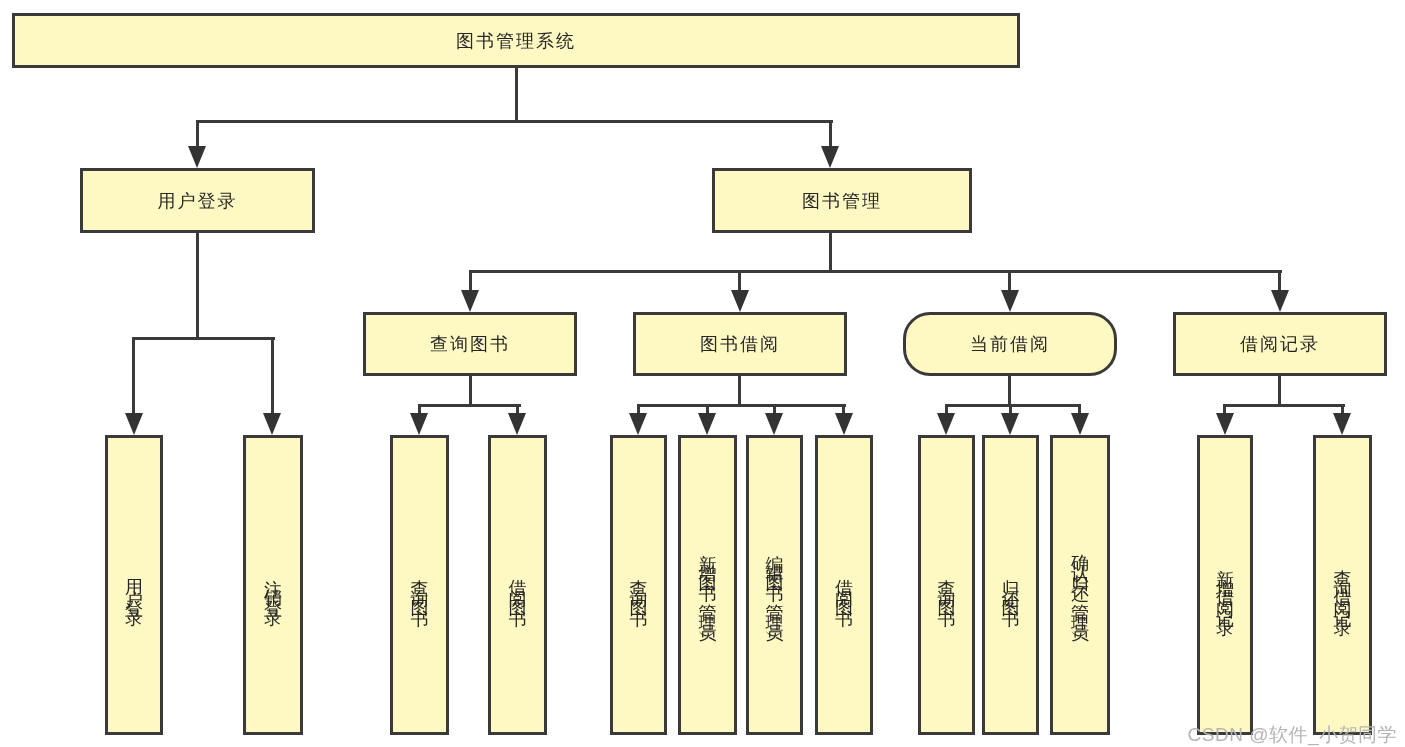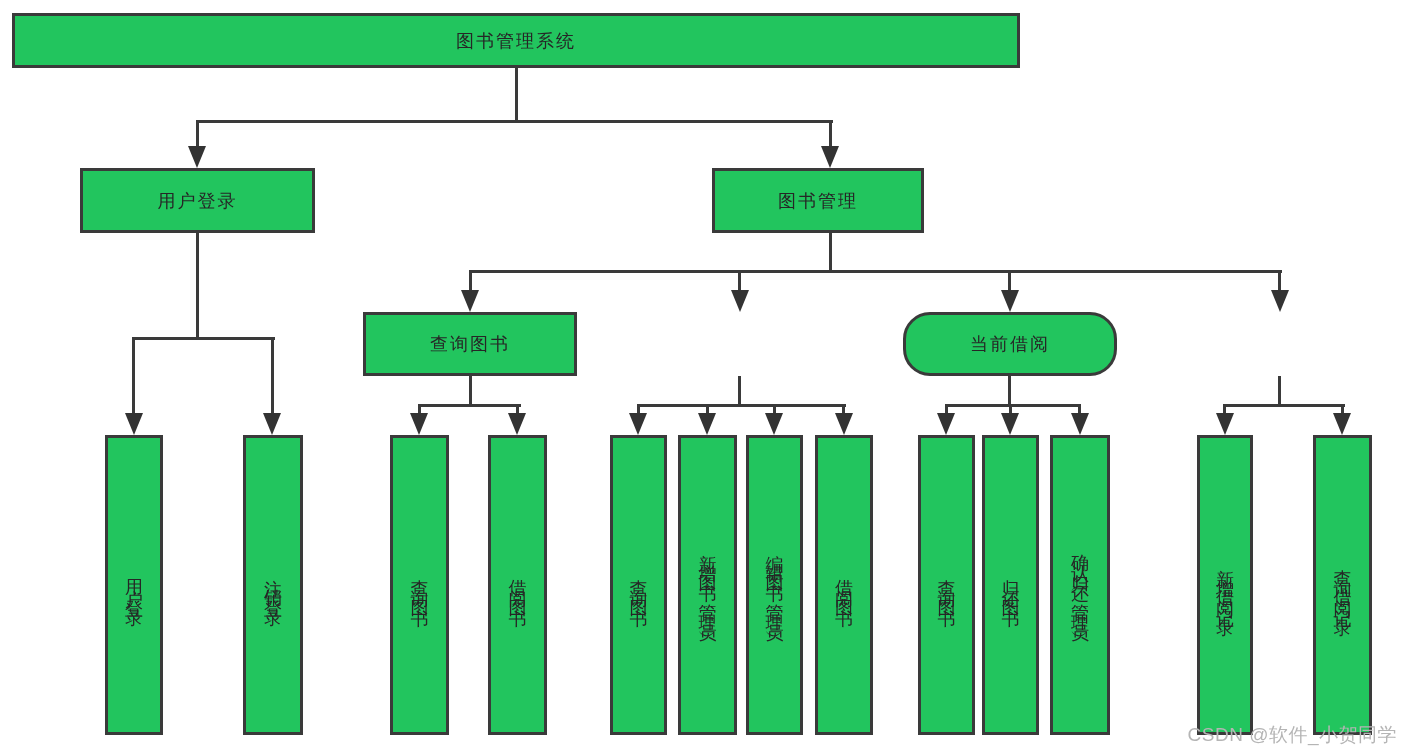--- a/index.html
+++ b/index.html
@@ -7,21 +7,21 @@
     position:relative;
     width:1405px; height:747px;
     background:#ffffff;
     font-family:"Liberation Sans","DejaVu Sans",sans-serif;
     overflow:hidden;
   }
   .box {
     position:absolute;
     box-sizing:border-box;
     border:3px solid #3a3a3a;
-    background:#22c55e;
+    background:#fef9c3;
     display:flex; align-items:center; justify-content:center;
     color:#262626;
     font-size:18px;
     letter-spacing:2px;
   }
   .vbox {
     writing-mode:vertical-rl;
     letter-spacing:10px;
     font-size:18px;
   }
@@ -55,21 +55,21 @@
   <div class="box" style="left:12px; top:13px; width:1008px; height:55px;">图书管理系统</div>
 
   <div class="vline" style="left:515px; top:68px; width:3px; height:54px;"></div>
   <div class="hline" style="left:196px; top:120px; width:637px; height:3px;"></div>
   <div class="stem" style="left:196px; top:120px; width:3px; height:30px;"></div>
   <div class="arrow" style="left:188px; top:146px;"></div>
   <div class="stem" style="left:829px; top:120px; width:3px; height:30px;"></div>
   <div class="arrow" style="left:821px; top:146px;"></div>
 
   <div class="box" style="left:80px; top:168px; width:235px; height:65px;">用户登录</div>
-  <div class="box" style="left:712px; top:168px; width:212px; height:65px;">图书管理</div>
+  <div class="box" style="left:712px; top:168px; width:260px; height:65px;">图书管理</div>
 
   <div class="vline" style="left:196px; top:233px; width:3px; height:106px;"></div>
   <div class="hline" style="left:132px; top:337px; width:143px; height:3px;"></div>
   <div class="stem" style="left:132px; top:337px; width:3px; height:80px;"></div>
   <div class="arrow" style="left:125px; top:413px;"></div>
   <div class="stem" style="left:271px; top:337px; width:3px; height:80px;"></div>
   <div class="arrow" style="left:263px; top:413px;"></div>
 
   <div class="box vbox" style="left:105px; top:435px; width:58px; height:300px;">用户登录</div>
   <div class="box vbox" style="left:243px; top:435px; width:60px; height:300px;">注销登录</div>
@@ -79,21 +79,23 @@
   <div class="stem" style="left:469px; top:270px; width:3px; height:22px;"></div>
   <div class="arrow" style="left:461px; top:290px;"></div>
   <div class="stem" style="left:738px; top:270px; width:3px; height:22px;"></div>
   <div class="arrow" style="left:731px; top:290px;"></div>
   <div class="stem" style="left:1008px; top:270px; width:3px; height:22px;"></div>
   <div class="arrow" style="left:1001px; top:290px;"></div>
   <div class="stem" style="left:1278px; top:270px; width:3px; height:22px;"></div>
   <div class="arrow" style="left:1271px; top:290px;"></div>
 
   <div class="box" style="left:363px; top:312px; width:214px; height:64px;">查询图书</div>
+  <div class="box" style="left:633px; top:312px; width:214px; height:64px;">图书借阅</div>
   <div class="box" style="left:903px; top:312px; width:214px; height:64px;border-radius:27px;">当前借阅</div>
+  <div class="box" style="left:1173px; top:312px; width:214px; height:64px;">借阅记录</div>
 
   <div class="vline" style="left:469px; top:376px; width:3px; height:30px;"></div>
   <div class="hline" style="left:418px; top:404px; width:103px; height:3px;"></div>
   <div class="stem" style="left:418px; top:404px; width:3px; height:13px;"></div>
   <div class="arrow" style="left:410px; top:413px;"></div>
   <div class="stem" style="left:516px; top:404px; width:3px; height:13px;"></div>
   <div class="arrow" style="left:508px; top:413px;"></div>
 
   <div class="box vbox" style="left:390px; top:435px; width:59px; height:300px;">查询图书</div>
   <div class="box vbox" style="left:488px; top:435px; width:59px; height:300px;">借阅图书</div>

